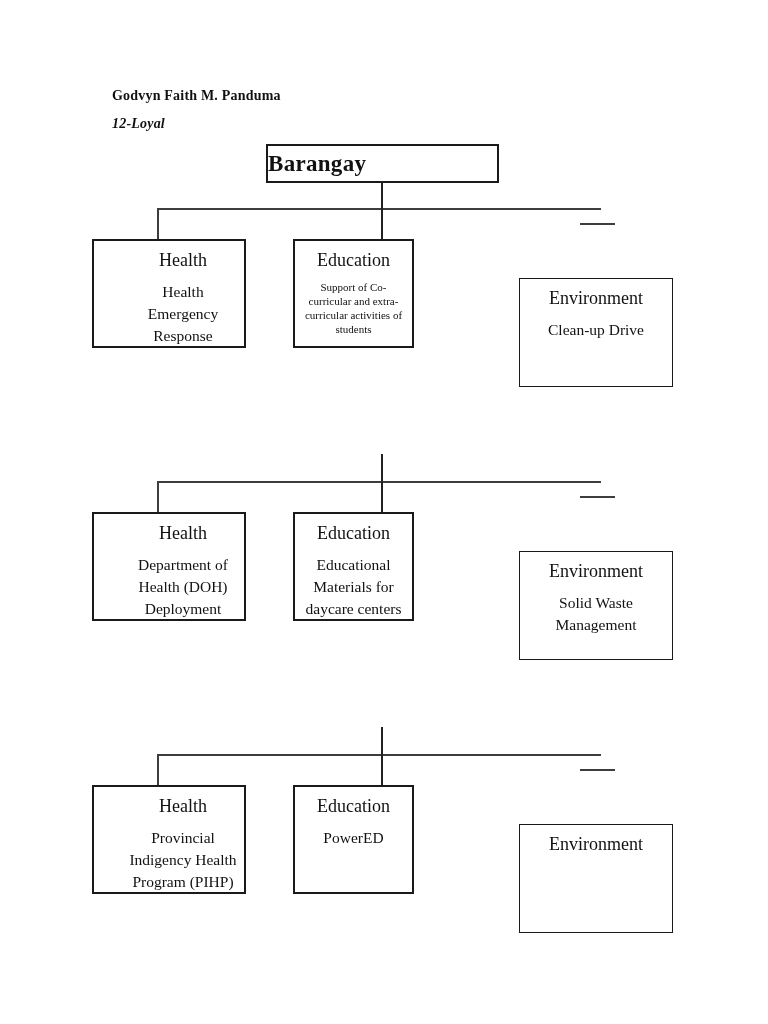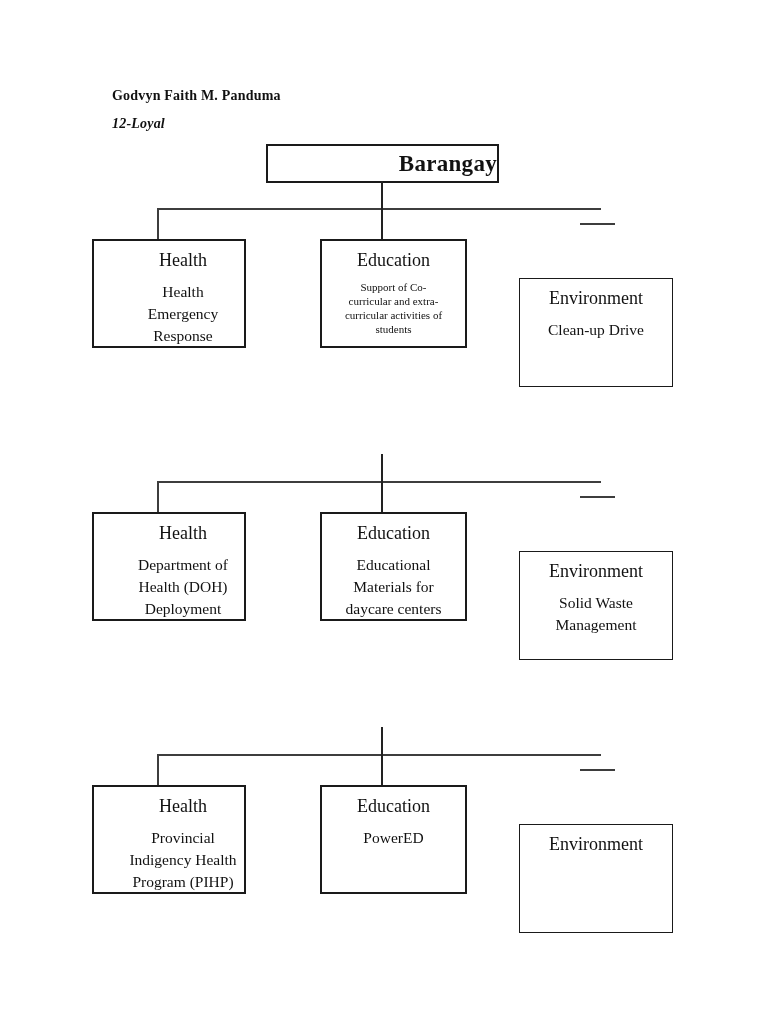--- a/index.html
+++ b/index.html
@@ -40,21 +40,21 @@
   .title-box {
     position: absolute;
     left: 266px;
     top: 0;
     width: 233px;
     height: 39px;
     border: 2px solid #1a1a1a;
     box-sizing: border-box;
     display: flex;
     align-items: center;
-    justify-content: flex-end;
+    justify-content: flex-start;
   }
   .title-box .title-text {
     font-weight: bold;
     font-size: 23px;
     letter-spacing: 0.3px;
   }
 
   .line {
     position: absolute;
     background: #3d3d3d;
@@ -68,21 +68,21 @@
   .node {
     position: absolute;
     top: 95px;
     height: 109px;
     box-sizing: border-box;
     border: 2px solid #1a1a1a;
     text-align: center;
     padding-top: 8px;
   }
   .node-health      { left: 92px;  width: 154px; padding-left: 28px; }
-  .node-education   { left: 320px; width: 147px; }
+  .node-education   { left: 293px; width: 121px; }
   .node-environment { left: 519px; width: 154px; border-width: 1px; top: 93px; margin-top: 41px; }
 
   .node .heading {
     font-size: 18px;
     line-height: 1.25;
   }
   .node .body {
     margin-top: 9px;
     font-size: 15.5px;
     line-height: 1.42;

